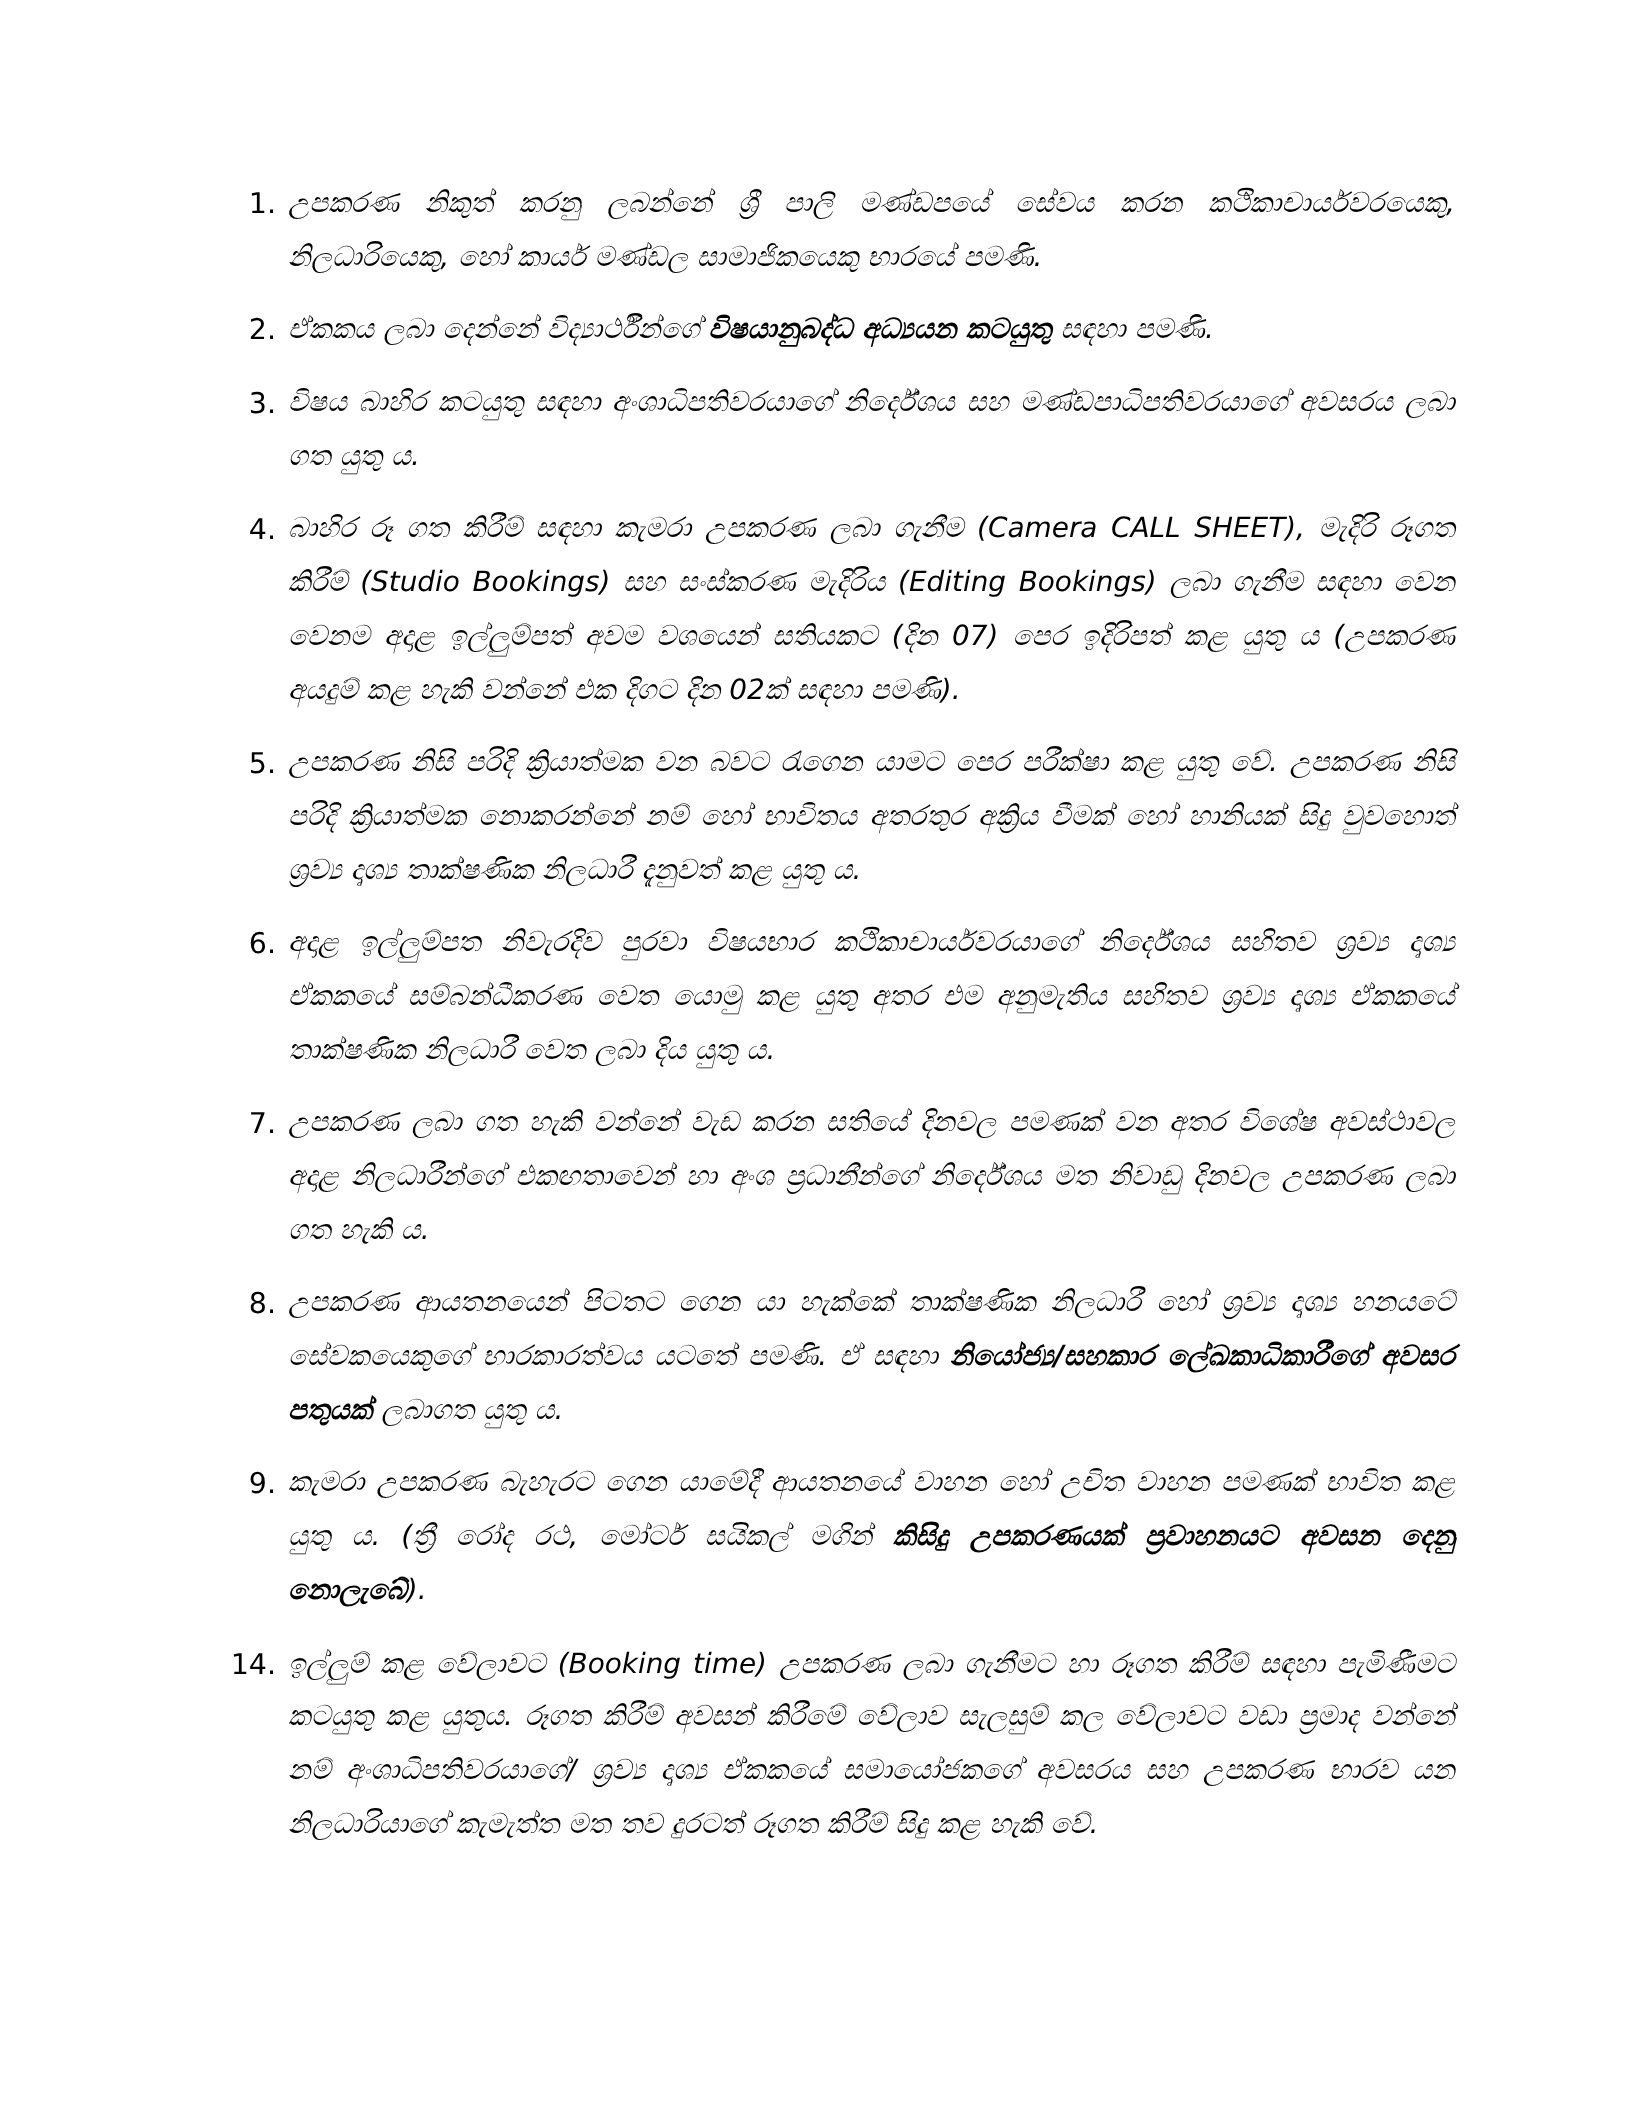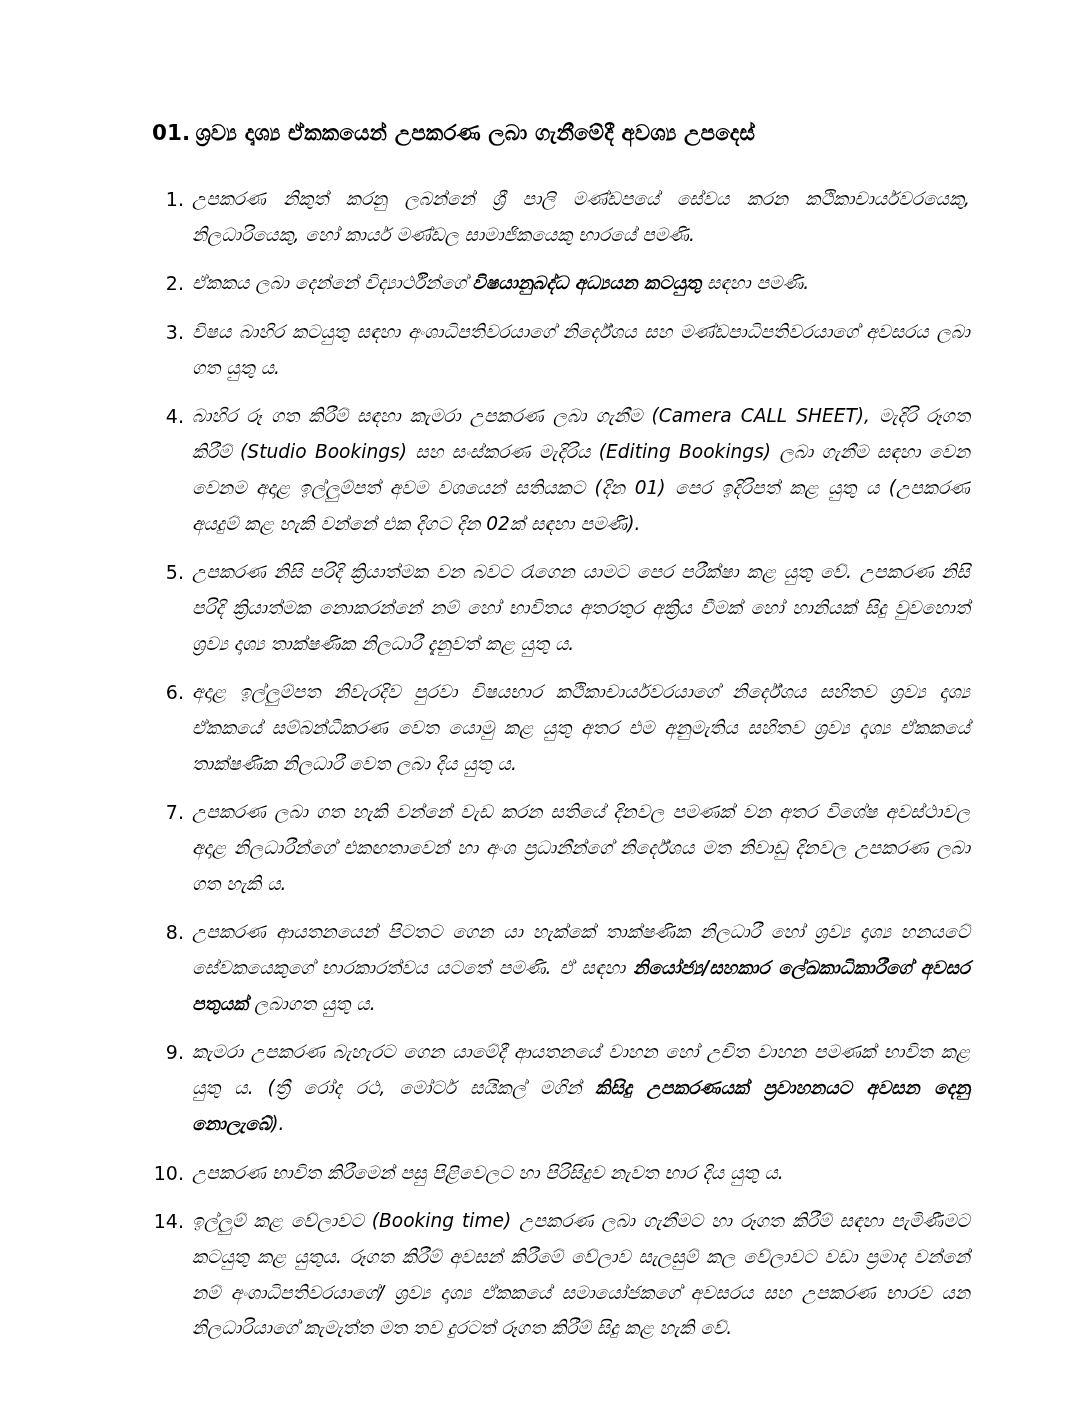--- a/index.html
+++ b/index.html
@@ -65,40 +65,37 @@
   b.bd {
     font-weight: bold;
   }
 </style>
 </head>
 <body>
 
 <div class="page">
   <div class="content">
 
-    <h1 class="doc-title">
-      <span class="title-num">01.</span><span>ශ්‍රව්‍ය දෘශ්‍ය ඒකකයෙන් උපකරණ ලබා ගැනීමේදී අවශ්‍ය උපදෙස්</span>
-    </h1>
 
     <ol class="items" id="items-list">
         <li>
           <span class="marker">1.</span>
           <span class="body"><span>උපකරණ නිකුත් කරනු ලබන්නේ ශ්‍රී පාලි මණ්ඩපයේ සේවය කරන කථිකාචාර්යවරයෙකු, නිලධාරියෙකු, හෝ කාර්ය මණ්ඩල සාමාජිකයෙකු භාරයේ පමණි.</span></span>
         </li>
         <li>
           <span class="marker">2.</span>
           <span class="body"><span>ඒකකය ලබා දෙන්නේ විද්‍යාර්ථීන්ගේ </span><b class="bd">විෂයානුබද්ධ අධ්‍යයන කටයුතු</b><span> සඳහා පමණි.</span></span>
         </li>
         <li>
           <span class="marker">3.</span>
           <span class="body"><span>විෂය බාහිර කටයුතු සඳහා අංශාධිපතිවරයාගේ නිර්දේශය සහ මණ්ඩපාධිපතිවරයාගේ අවසරය ලබා ගත යුතු ය.</span></span>
         </li>
         <li>
           <span class="marker">4.</span>
-          <span class="body"><span>බාහිර රූ ගත කිරීම් සඳහා කැමරා උපකරණ ලබා ගැනීම (Camera CALL SHEET), මැදිරි රූගත කිරීම් (Studio Bookings) සහ සංස්කරණ මැදිරිය (Editing Bookings) ලබා ගැනීම සඳහා වෙන වෙනම අදාළ ඉල්ලුම්පත් අවම වශයෙන් සතියකට (දින 01) පෙර ඉදිරිපත් කළ යුතු ය (උපකරණ අයදුම් කළ හැකි වන්නේ එක දිගට දින 02ක් සඳහා පමණි).</span></span>
+          <span class="body"><span>බාහිර රූ ගත කිරීම් සඳහා කැමරා උපකරණ ලබා ගැනීම (Camera CALL SHEET), මැදිරි රූගත කිරීම් (Studio Bookings) සහ සංස්කරණ මැදිරිය (Editing Bookings) ලබා ගැනීම සඳහා වෙන වෙනම අදාළ ඉල්ලුම්පත් අවම වශයෙන් සතියකට (දින 07) පෙර ඉදිරිපත් කළ යුතු ය (උපකරණ අයදුම් කළ හැකි වන්නේ එක දිගට දින 02ක් සඳහා පමණි).</span></span>
         </li>
         <li>
           <span class="marker">5.</span>
           <span class="body"><span>උපකරණ නිසි පරිදි ක්‍රියාත්මක වන බවට රැගෙන යාමට පෙර පරීක්ෂා කළ යුතු වේ. උපකරණ නිසි පරිදි ක්‍රියාත්මක  නොකරන්නේ නම් හෝ භාවිතය අතරතුර අක්‍රිය වීමක් හෝ හානියක් සිදු වුවහොත් ශ්‍රව්‍ය දෘශ්‍ය තාක්ෂණික නිලධාරී දැනුවත් කළ යුතු ය.</span></span>
         </li>
         <li>
           <span class="marker">6.</span>
           <span class="body"><span>අදාළ ඉල්ලුම්පත නිවැරදිව පුරවා විෂයභාර කථිකාචාර්යවරයාගේ නිර්දේශය සහිතව ශ්‍රව්‍ය දෘශ්‍ය ඒකකයේ සම්බන්ධීකරණ වෙත යොමු කළ යුතු අතර එම අනුමැතිය සහිතව ශ්‍රව්‍ය දෘශ්‍ය ඒකකයේ තාක්ෂණික නිලධාරී වෙත ලබා දිය යුතු ය.</span></span>
         </li>
         <li>
@@ -107,23 +104,19 @@
         </li>
         <li>
           <span class="marker">8.</span>
           <span class="body"><span>උපකරණ ආයතනයෙන් පිටතට ගෙන යා හැක්කේ තාක්ෂණික නිලධාරී හෝ ශ්‍රව්‍ය දෘශ්‍ය හනයටේ සේවකයෙකුගේ භාරකාරත්වය යටතේ පමණි. ඒ සඳහා </span><b class="bd">නියෝජ්‍ය/සහකාර ලේඛකාධිකාරීගේ අවසර පතුයක්</b><span> ලබාගත යුතු ය.</span></span>
         </li>
         <li>
           <span class="marker">9.</span>
           <span class="body"><span>කැමරා උපකරණ බැහැරට ගෙන යාමේදී ආයතනයේ වාහන හෝ උචිත වාහන පමණක් භාවිත කළ යුතු ය. (ත්‍රී රෝද රථ, මෝටර් සයිකල් මගින් </span><b class="bd">කිසිදු උපකරණයක් ප්‍රවාහනයට අවසන දෙනු නොලැබේ</b><span>).</span></span>
         </li>
         <li>
-          <span class="marker">10.</span>
-          <span class="body"><span>උපකරණ භාවිත කිරීමෙන් පසු පිළිවෙලට හා පිරිසිදුව නැවත භාර දිය යුතු ය.</span></span>
-        </li>
-        <li>
           <span class="marker">14.</span>
           <span class="body"><span>ඉල්ලුම් කළ වේලාවට (Booking time) උපකරණ ලබා ගැනීමට හා රූගත කිරීම් සඳහා පැමිණීමට කටයුතු කළ යුතුය. රූගත කිරීම් අවසන් කිරීමේ වේලාව සැලසුම් කල වේලාවට වඩා ප්‍රමාද වන්නේ නම් අංශාධිපතිවරයාගේ/ ශ්‍රව්‍ය දෘශ්‍ය ඒකකයේ සමායෝජකගේ අවසරය සහ උපකරණ භාරව යන නිලධාරියාගේ කැමැත්ත මත තව දුරටත් රූගත කිරීම් සිදු කළ හැකි වේ.</span></span>
         </li>
       </ol>
 
   </div>
 </div>
 
 </body></html>

